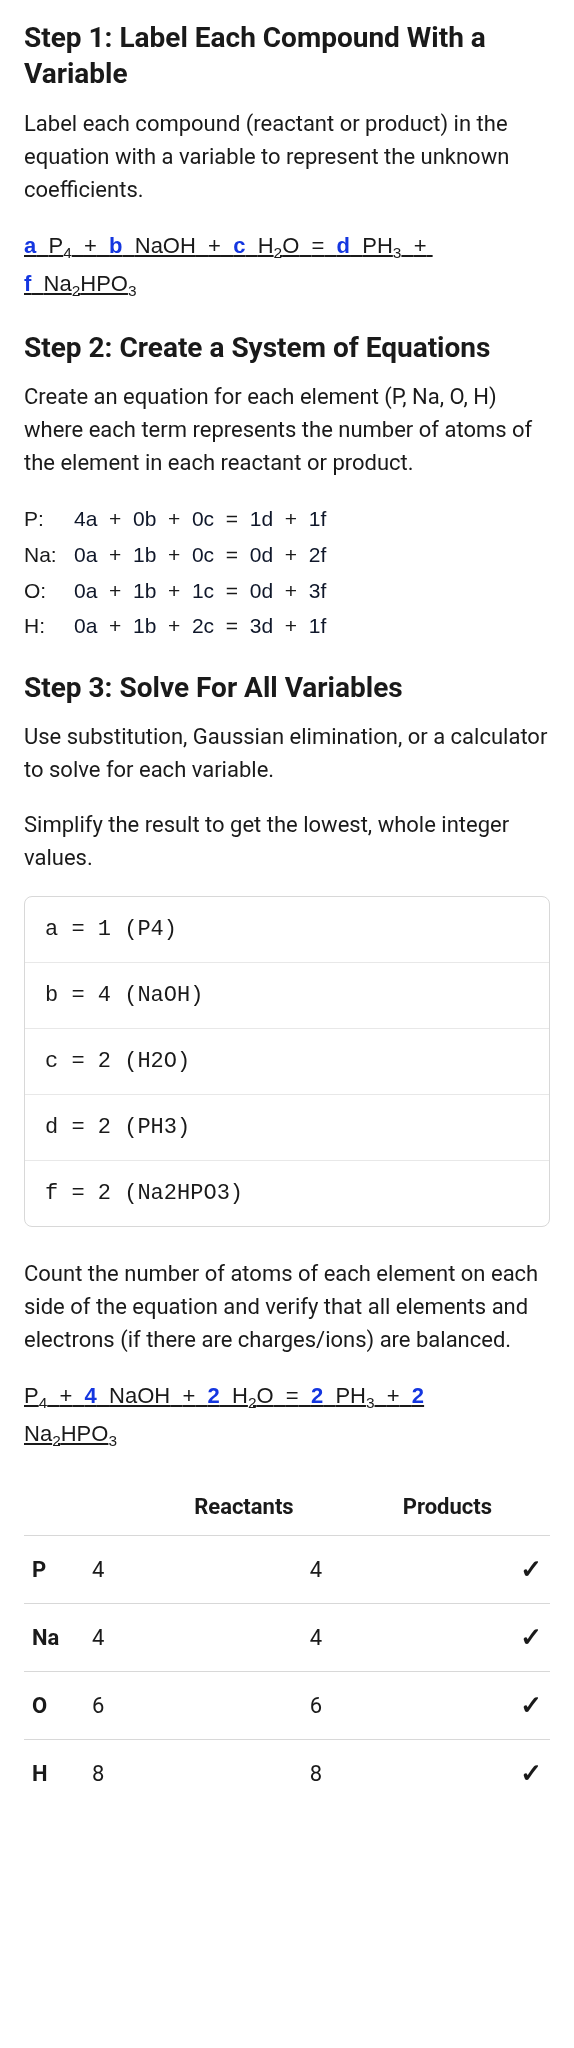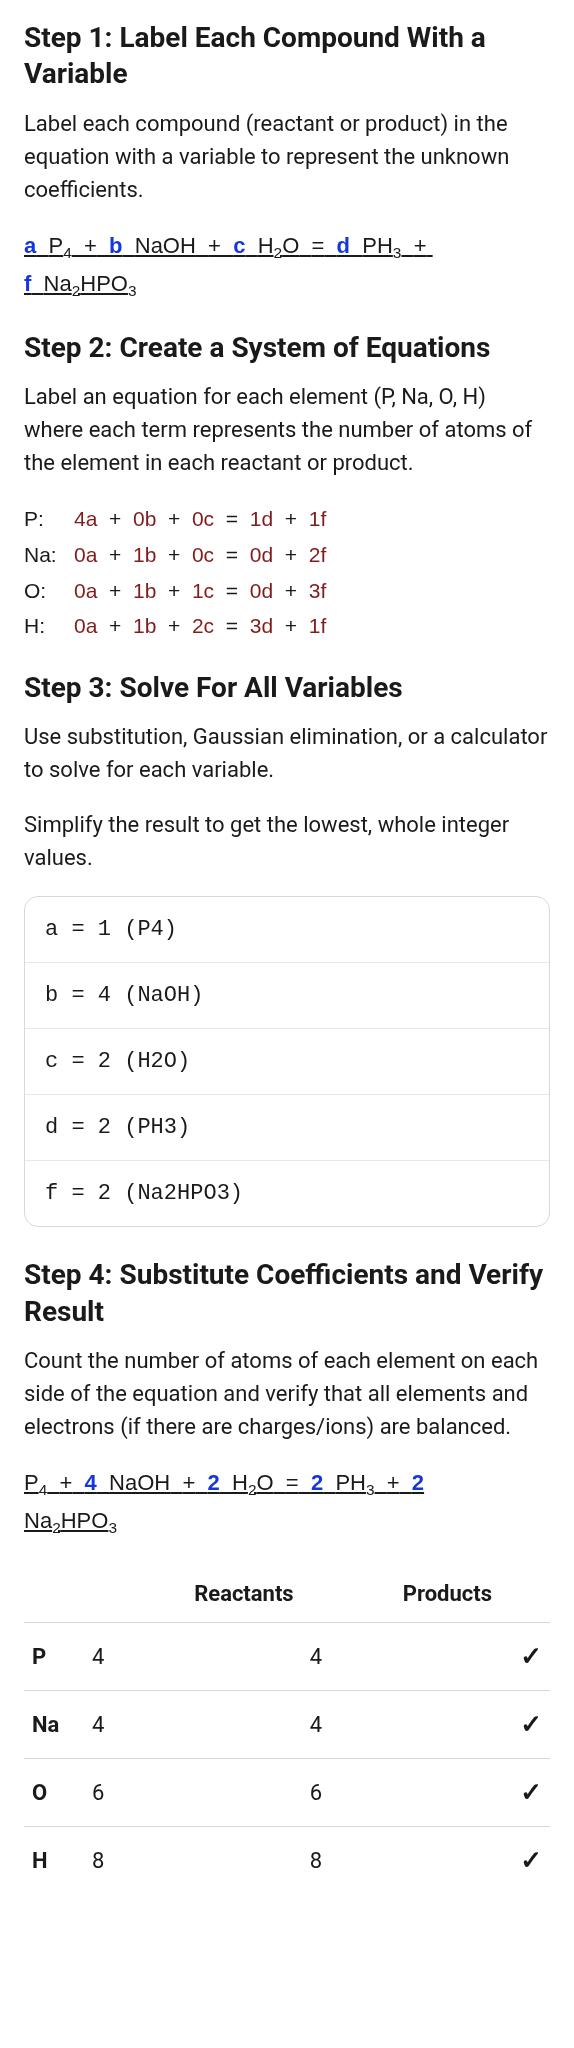--- a/index.html
+++ b/index.html
@@ -29,24 +29,24 @@
   .coef { color: #1436e0; font-weight: 600; }
   sub { font-size: 0.7em; vertical-align: sub; }
   .sys {
     font-family: "Helvetica Neue", Arial, sans-serif;
     font-size: 21px;
     margin-bottom: 26px;
     line-height: 1.7;
   }
   .sys-row { display: flex; gap: 10px; align-items: baseline; }
   .sys-row .el { width: 40px; font-weight: 400; }
-  .sys-row .c { color: #7f1d1d; }
+  .sys-row .c { color: #0f172a; }
   .solbox {
     border: 1px solid #d8d8d8;
-    border-radius: 14px;
+    border-radius: 8px;
     margin-bottom: 30px;
     font-family: "Courier New", Courier, monospace;
     font-size: 22px;
   }
   .solrow {
     padding: 16px 20px;
     border-bottom: 1px solid #e8e8e8;
   }
   .solrow:last-child { border-bottom: none; }
   table.verify {
@@ -88,21 +88,21 @@
     <span class="coef">d</span>
     &nbsp;<span><span>PH</span><sub>3</sub></span>
     &nbsp;<span>+</span>&nbsp;<br>
     <span class="coef">f</span>
     &nbsp;<span><span>Na</span><sub>2</sub><span>HPO</span><sub>3</sub></span>
   </div>
 </div>
 
 <div class="section">
   <h2>Step 2: Create a System of Equations</h2>
-  <p>Label an equation for each element (P, Na, O, H) where each term represents the number of atoms of the element in each reactant or product.</p>
+  <p>Create an equation for each element (P, Na, O, H) where each term represents the number of atoms of the element in each reactant or product.</p>
   <div class="sys">
     <div class="sys-row">
       <span class="el">P:</span>
       <span><span class="c">4a</span> &nbsp;+&nbsp; <span class="c">0b</span> &nbsp;+&nbsp; <span class="c">0c</span> &nbsp;=&nbsp; <span class="c">1d</span> &nbsp;+&nbsp; <span class="c">1f</span></span>
     </div>
     <div class="sys-row">
       <span class="el">Na:</span>
       <span><span class="c">0a</span> &nbsp;+&nbsp; <span class="c">1b</span> &nbsp;+&nbsp; <span class="c">0c</span> &nbsp;=&nbsp; <span class="c">0d</span> &nbsp;+&nbsp; <span class="c">2f</span></span>
     </div>
     <div class="sys-row">
@@ -123,21 +123,20 @@
   <div class="solbox">
     <div class="solrow">a = 1 (P4)</div>
     <div class="solrow">b = 4 (NaOH)</div>
     <div class="solrow">c = 2 (H2O)</div>
     <div class="solrow">d = 2 (PH3)</div>
     <div class="solrow">f = 2 (Na2HPO3)</div>
   </div>
 </div>
 
 <div class="section">
-  <h2>Step 4: Substitute Coefficients and Verify Result</h2>
   <p>Count the number of atoms of each element on each side of the equation and verify that all elements and electrons (if there are charges/ions) are balanced.</p>
   <div class="eqline">
     <span><span>P</span><sub>4</sub></span>
     &nbsp;<span>+</span>&nbsp;
     <span class="coef">4</span>
     &nbsp;<span>NaOH</span>
     &nbsp;<span>+</span>&nbsp;
     <span class="coef">2</span>
     &nbsp;<span><span>H</span><sub>2</sub><span>O</span></span>
     &nbsp;<span>=</span>&nbsp;

